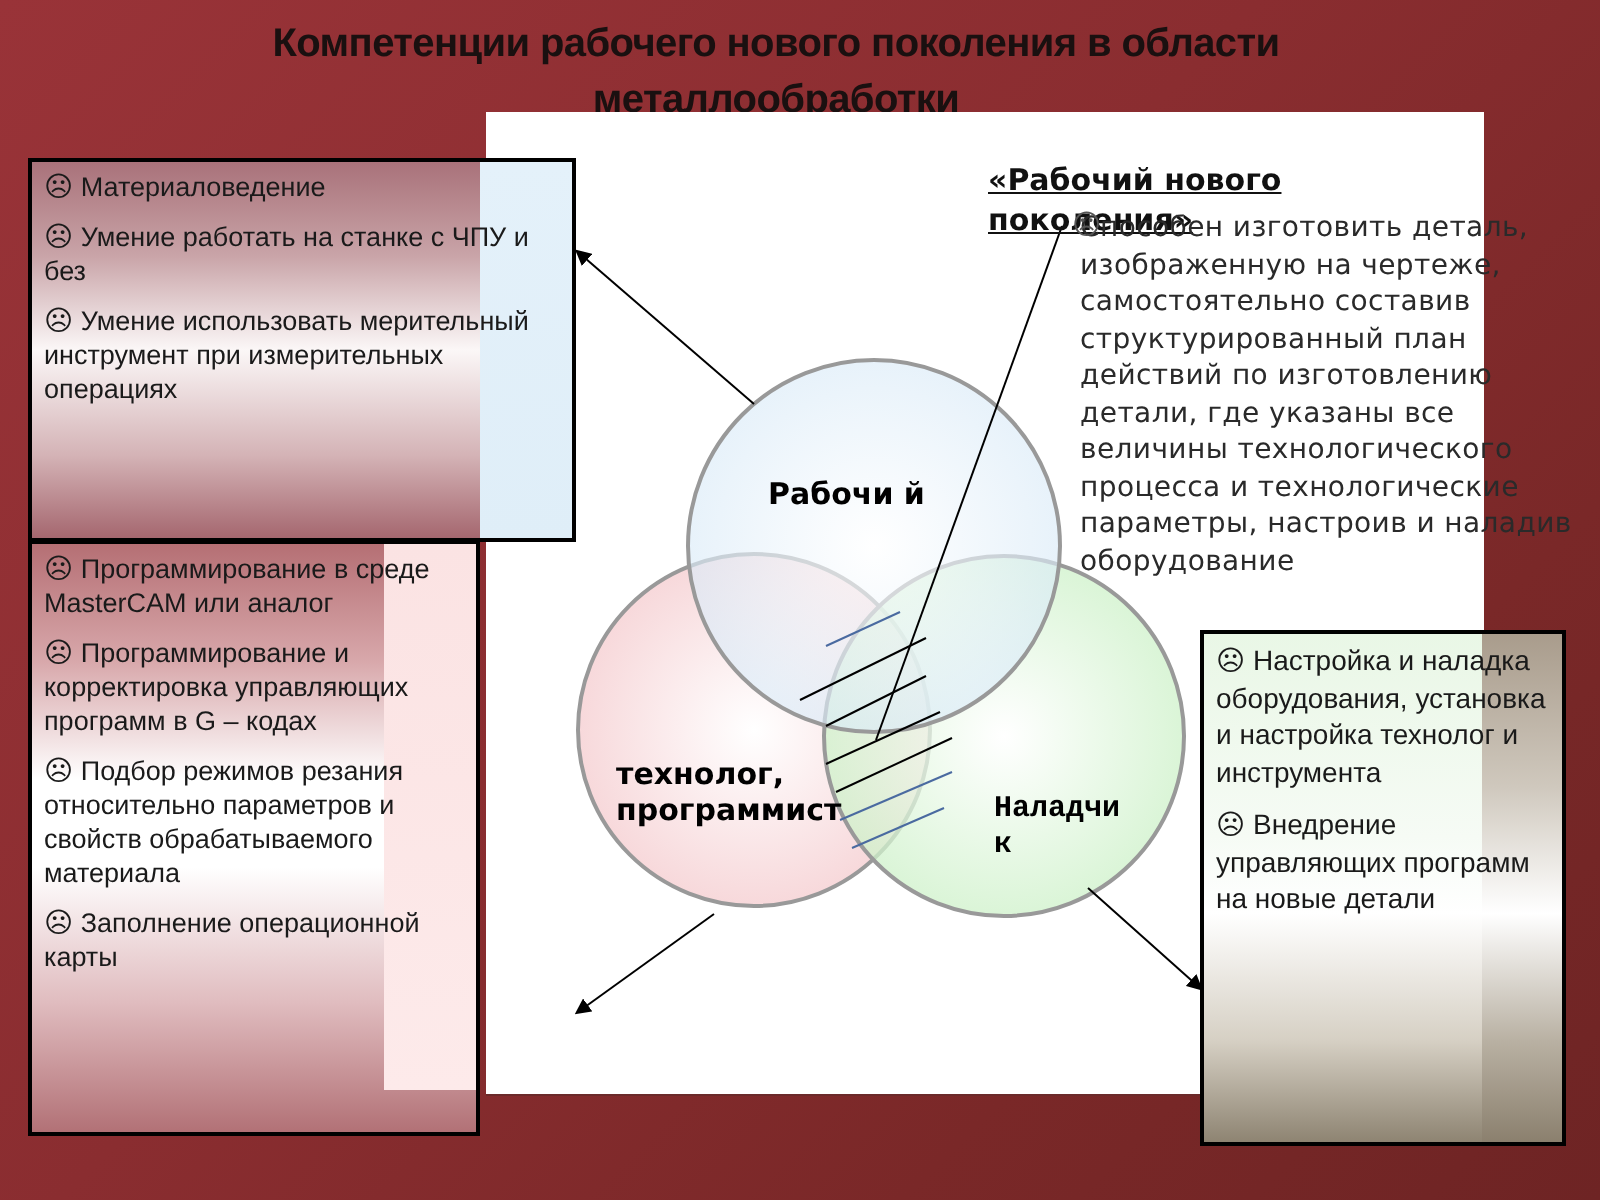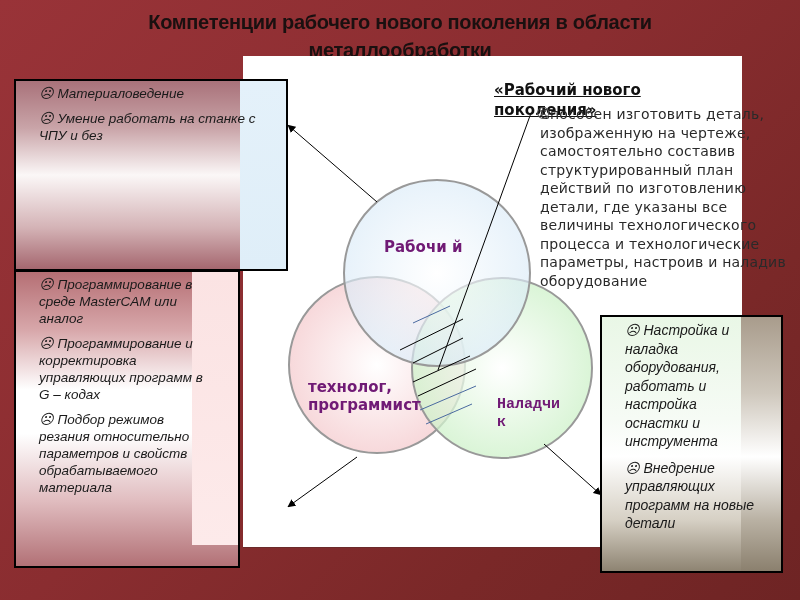--- a/index.html
+++ b/index.html
@@ -2,32 +2,32 @@
 <html><head>
 <meta charset="utf-8">
 <style>
   html, body { margin:0; padding:0; }
   body {
     width:800px; height:600px; position:relative; overflow:hidden;
     background: linear-gradient(135deg, #993338 0%, #8a2d30 45%, #7a2828 75%, #6e2424 100%);
     font-family: "DejaVu Sans", sans-serif;
   }
   .title {
-    position:absolute; left:60px; top:8px; width:680px; text-align:center;
+    position:absolute; left:48px; top:8px; width:680px; text-align:center;
     font-family:"Liberation Sans", sans-serif; font-weight:bold; font-size:20px;
     line-height:28px; color:#1a1010; letter-spacing:-0.3px;
   }
   .white-panel {
     position:absolute; left:243px; top:56px; width:499px; height:491px;
     background:#ffffff; border-bottom:1px solid #6b2a2a;
   }
   .box {
     position:absolute; border:2px solid #000; box-sizing:border-box;
     font-family:"Liberation Sans", sans-serif; color:#1a1a1a;
-    font-size:13.5px; line-height:17px; padding:4px 23px;font-style:italic;
+    font-size:13.5px; line-height:17px; padding:4px 6px;
   }
   .box p { margin:0 0 8px 0; }
   .box .ic { font-size:14px; }
   .box-material {
     left:14px; top:79px; width:274px; height:192px;
     background:
       linear-gradient(to right, rgba(0,0,0,0) 0%, rgba(0,0,0,0) 82%, rgba(0,0,0,0) 100%),
       linear-gradient(to bottom, #a9727a 0%, #c9a4a8 25%, #fbf7f7 50%, #d4b3b6 78%, #a5676f 100%);
   }
   .box-material .right-strip {
@@ -56,21 +56,21 @@
     font-weight:bold; font-size:15px; line-height:20px; color:#111;
     text-decoration:underline;
   }
   .desc-new {
     position:absolute; left:540px; top:105px; width:260px;
     font-size:14px; line-height:18.5px; color:#2a2a2a; letter-spacing:0.2px;
   }
   .desc-new .ic { position:absolute; left:-4px; top:-1px; color:#555; }
   svg.venn { position:absolute; left:0; top:0; }
   .venn-label {
-    position:absolute; font-weight:bold; font-size:15px; line-height:18px; color:#701a75;
+    position:absolute; font-weight:bold; font-size:15px; line-height:18px; color:#000000;
   }
 </style>
 </head>
 <body>
 
 <div class="title">Компетенции рабочего нового поколения в области металлообработки</div>
 
 <div class="white-panel"></div>
 
 <svg class="venn" width="800" height="600">
@@ -123,31 +123,33 @@
 <div class="desc-new">
   <span class="ic">☹</span>
   <span>Способен изготовить деталь, изображенную на чертеже, самостоятельно составив структурированный план действий по изготовлению детали, где указаны все величины технологического процесса и технологические параметры, настроив и наладив оборудование</span>
 </div>
 
 <div class="box box-material">
   <div class="right-strip"></div>
   <div class="box-inner">
     <p><span class="ic">☹</span> <span>Материаловедение</span></p>
     <p><span class="ic">☹</span> <span>Умение работать на станке с ЧПУ и без</span></p>
+    <p><span class="ic">☹</span> <span>Умение использовать мерительный инструмент при измерительных операциях</span></p>
   </div>
 </div>
 
 <div class="box box-prog">
   <div class="right-strip"></div>
   <div class="box-inner">
     <p><span class="ic">☹</span> <span>Программирование в среде MasterCAM или аналог</span></p>
     <p><span class="ic">☹</span> <span>Программирование и корректировка управляющих программ в G – кодах</span></p>
     <p><span class="ic">☹</span> <span>Подбор режимов резания относительно параметров и свойств обрабатываемого материала</span></p>
+    <p><span class="ic">☹</span> <span>Заполнение операционной карты</span></p>
   </div>
 </div>
 
 <div class="box box-setup">
   <div class="right-strip"></div>
   <div class="box-inner">
-    <p><span class="ic">☹</span> <span>Настройка и наладка оборудования, работать и настройка оснастки и инструмента</span></p>
+    <p><span class="ic">☹</span> <span>Настройка и наладка оборудования, установка и настройка технолог и инструмента</span></p>
     <p><span class="ic">☹</span> <span>Внедрение управляющих программ на новые детали</span></p>
   </div>
 </div>
 
 </body></html>

